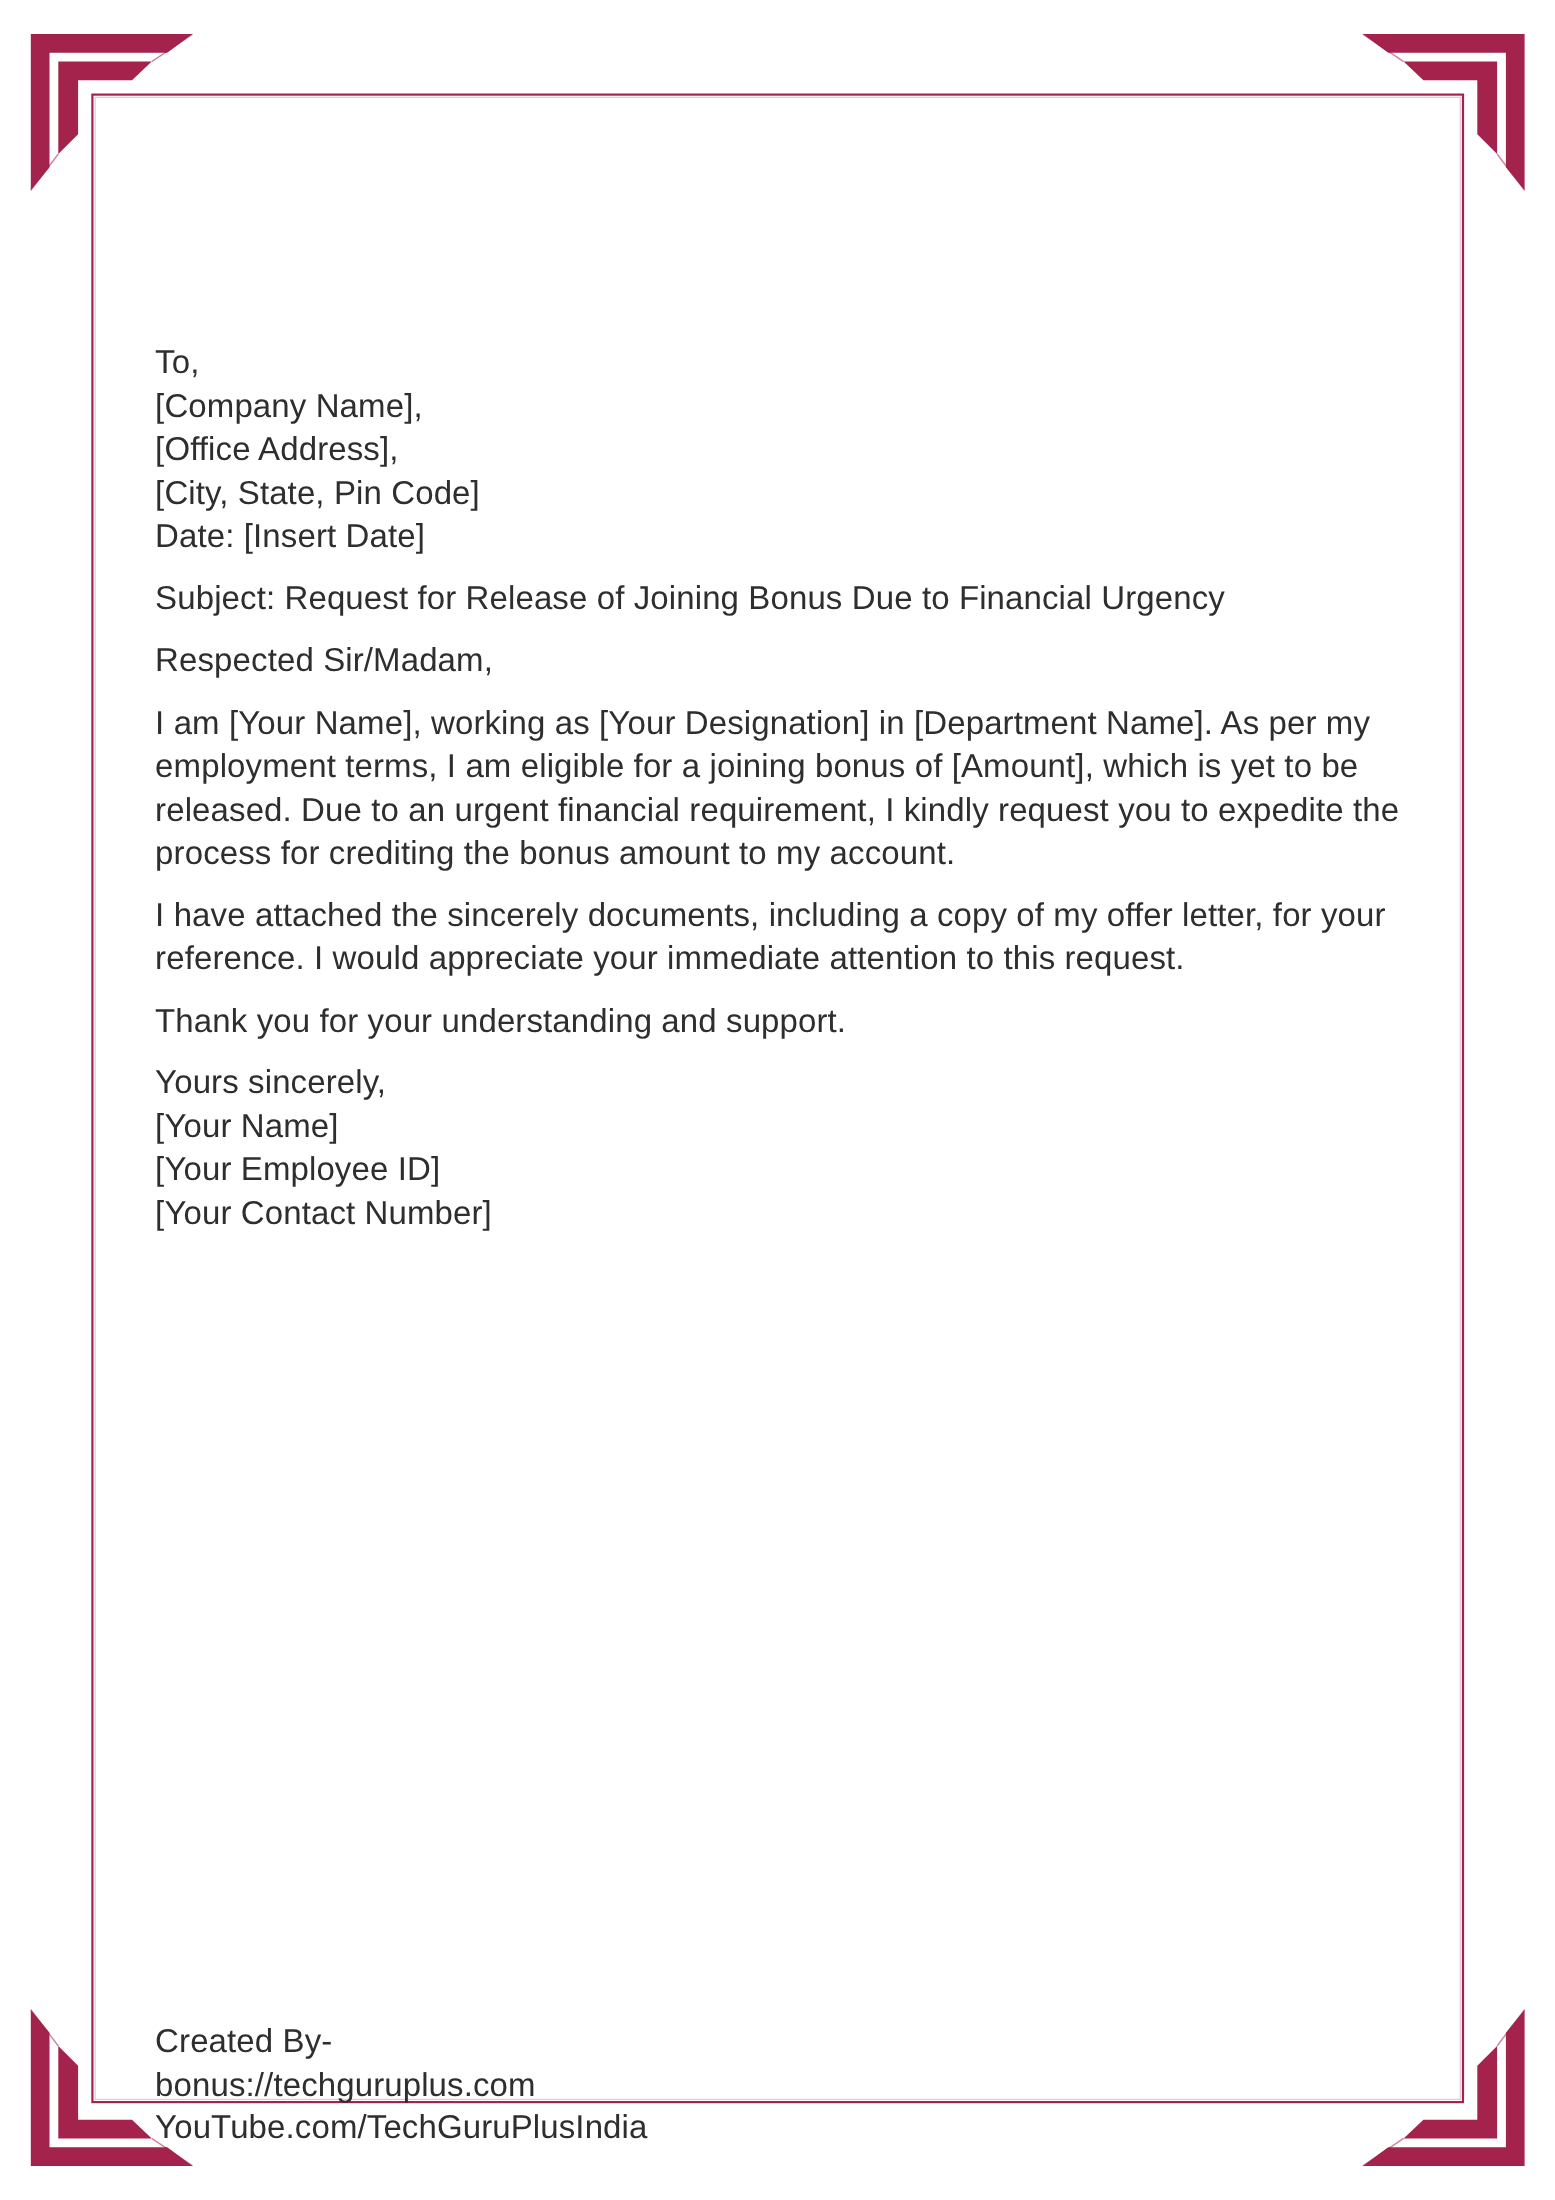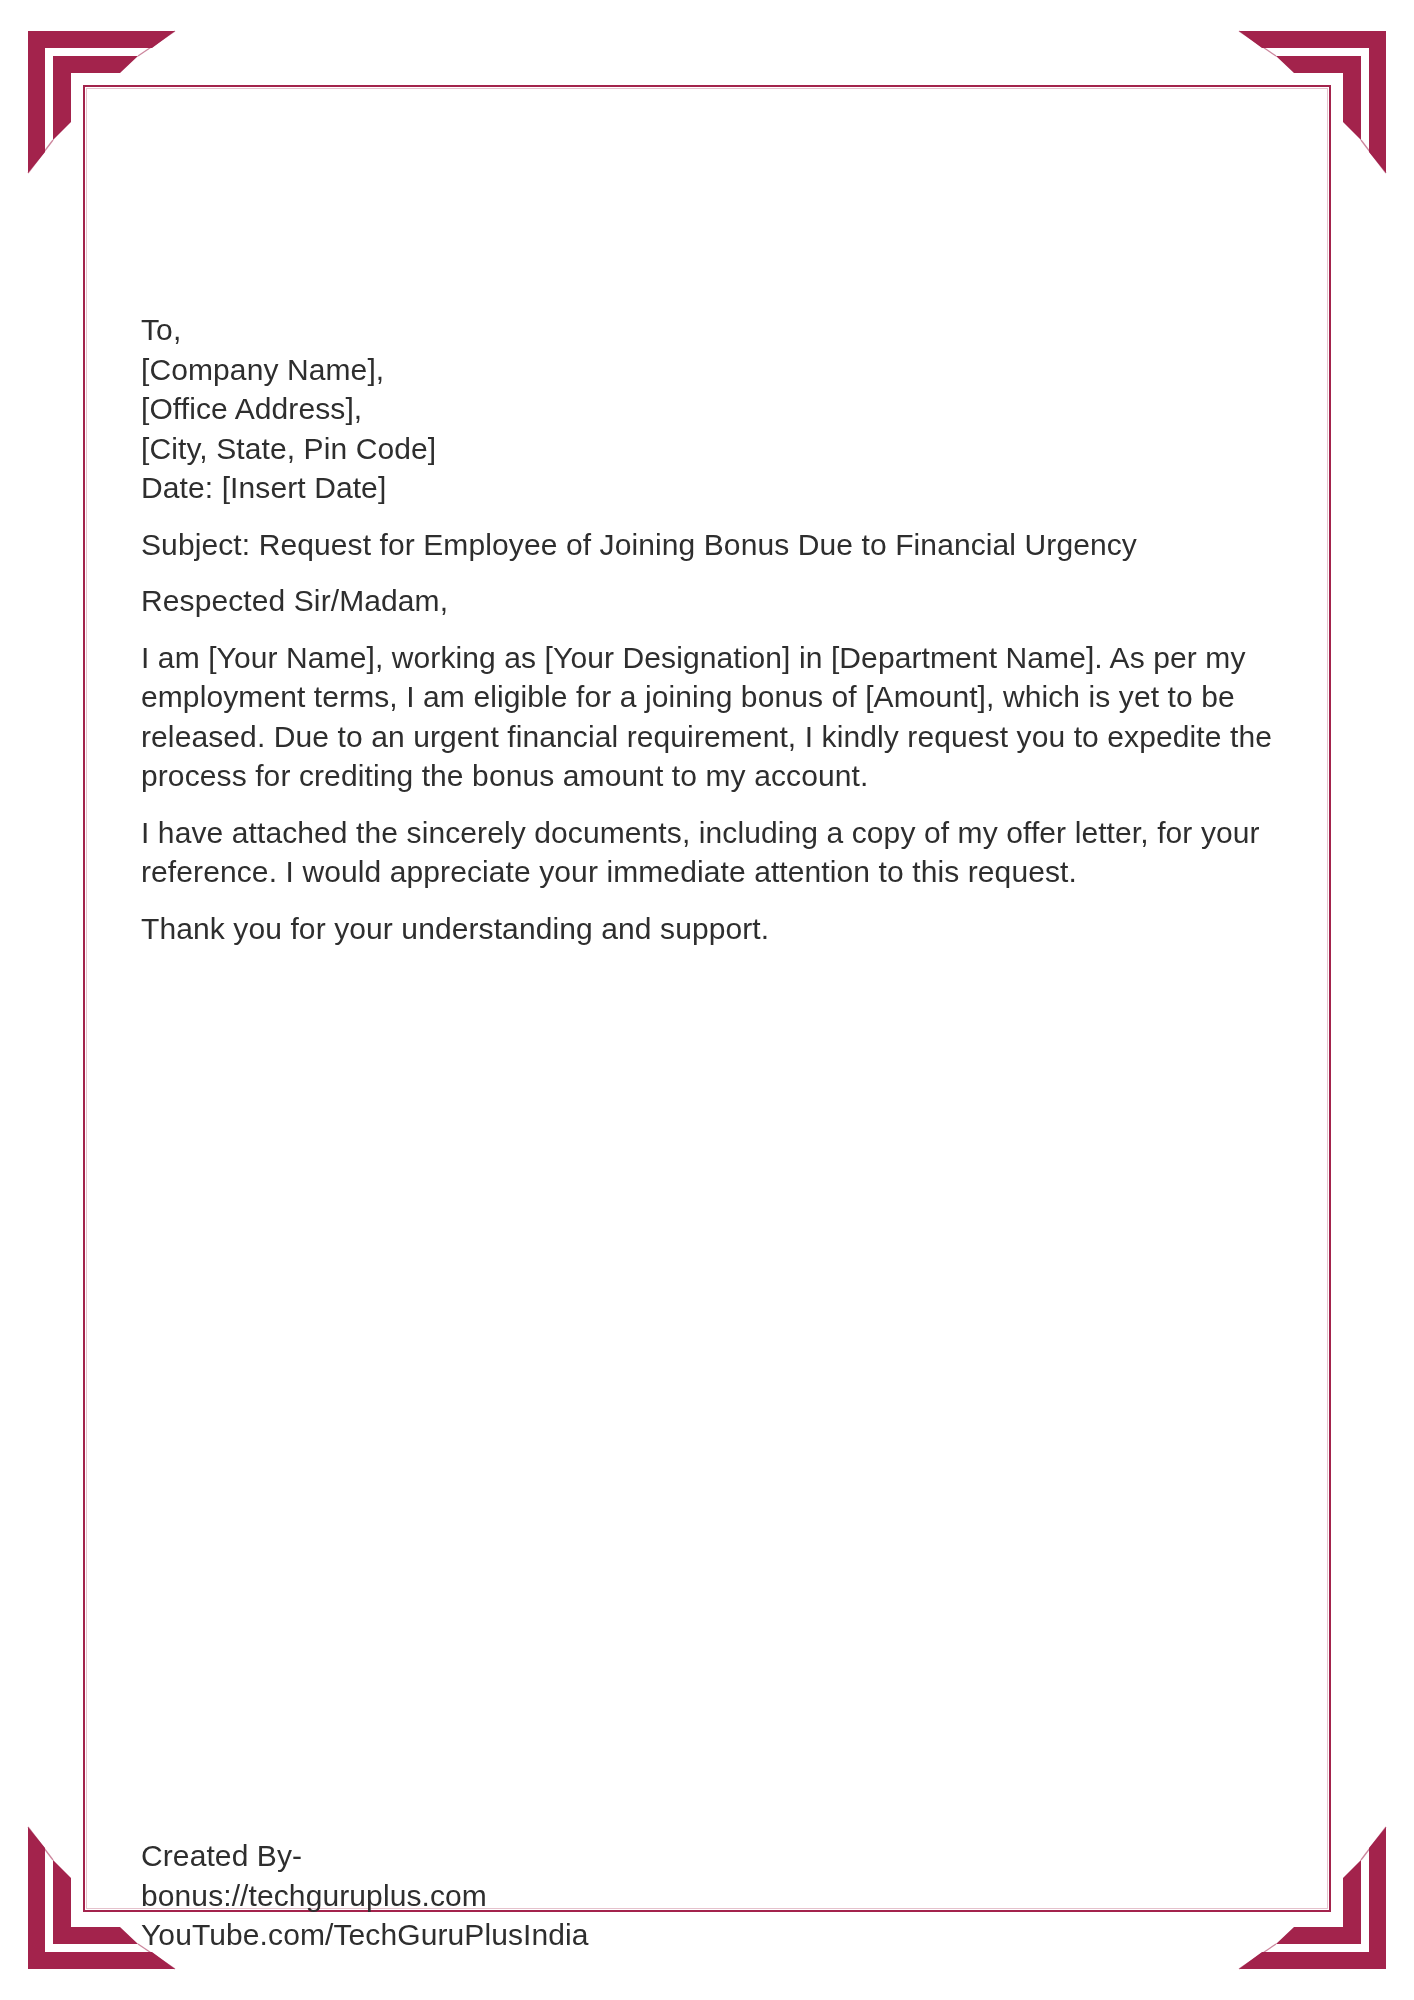--- a/index.html
+++ b/index.html
@@ -103,30 +103,36 @@
 <div class="content">
 
   <div class="blk">
     <div>To,</div>
     <div>[Company Name],</div>
     <div>[Office Address],</div>
     <div>[City, State, Pin Code]</div>
     <div>Date: [Insert Date]</div>
   </div>
 
-  <p class="blk">Subject: Request for Employee of Joining Bonus Due to Financial Urgency</p>
+  <p class="blk">Subject: Request for Release of Joining Bonus Due to Financial Urgency</p>
 
   <p class="blk">Respected Sir/Madam,</p>
 
   <p class="blk">I am [Your Name], working as [Your Designation] in [Department Name]. As per my employment terms, I am eligible for a joining bonus of [Amount], which is yet to be released. Due to an urgent financial requirement, I kindly request you to expedite the process for crediting the bonus amount to my account.</p>
 
   <p class="blk">I have attached the sincerely documents, including a copy of my offer letter, for your reference. I would appreciate your immediate attention to this request.</p>
 
   <p class="blk">Thank you for your understanding and support.</p>
 
+  <div class="blk">
+    <div>Yours sincerely,</div>
+    <div>[Your Name]</div>
+    <div>[Your Employee ID]</div>
+    <div>[Your Contact Number]</div>
+  </div>
 
 </div>
 
 <div class="footer">
   <div>Created By-</div>
   <div>bonus://techguruplus.com</div>
   <div>YouTube.com/TechGuruPlusIndia</div>
 </div>
 
 </body></html>

